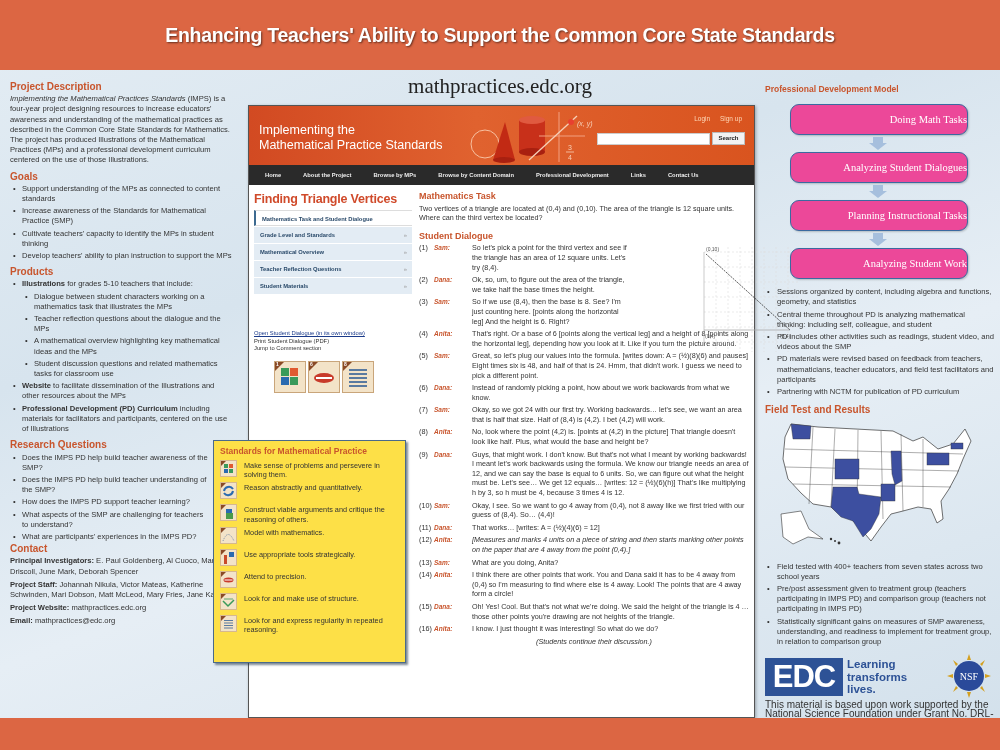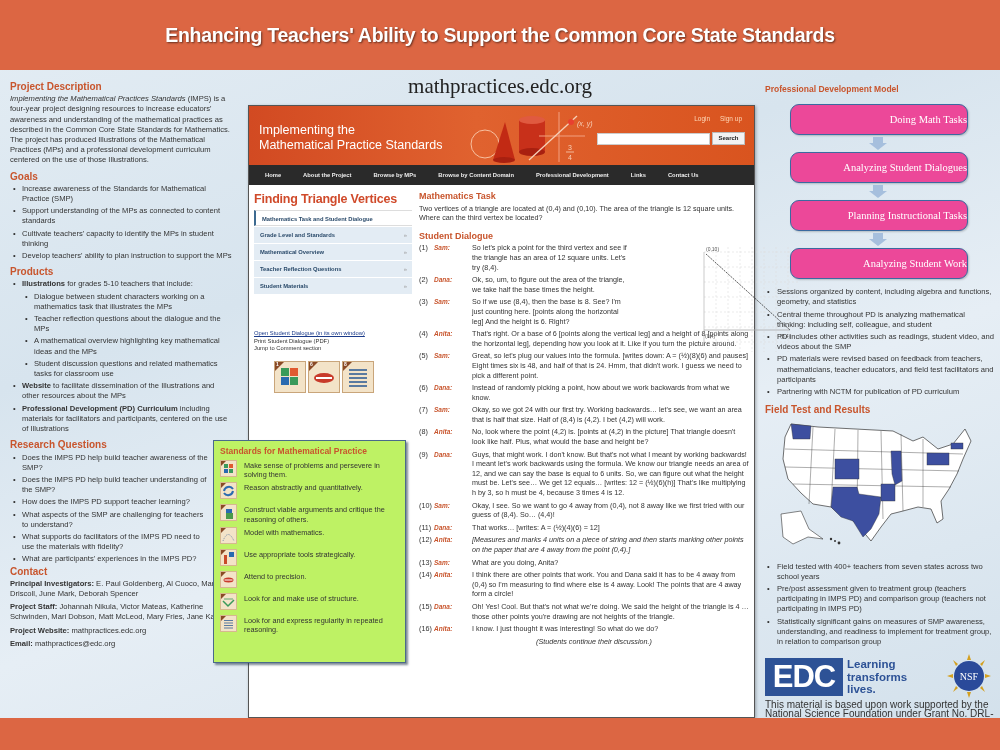--- a/index.html
+++ b/index.html
@@ -75,21 +75,21 @@
   .dlg { display: flex; margin-bottom: 3px; }
   .dlg .n { width: 15px; flex: none; }
   .dlg .who { width: 38px; flex: none; color: #c8552d; font-style: italic; font-weight: bold; font-size: 6.5px; }
   .dlg .txt { flex: 1; }
   .dlg.short .txt { padding-right: 120px; }
   .continue { text-align: center; font-style: italic; margin-left: 20px; }
   .graph { position: absolute; left: 445px; top: 136px; width: 110px; height: 110px; }
   
   .standards-box {
     position: absolute; left: 213px; top: 440px; width: 193px; height: 223px;
-    background: #bef264; border: 1px solid #4a6a8a; box-shadow: 2px 2px 2px rgba(40,60,80,0.6);
+    background: #fde047; border: 1px solid #4a6a8a; box-shadow: 2px 2px 2px rgba(40,60,80,0.6);
     padding: 5px 6px;
   }
   .standards-title { color: #c8552d; font-weight: bold; font-size: 8.5px; margin-bottom: 4px; }
   .std-row { display: flex; align-items: flex-start; margin-bottom: 3px; min-height: 19px; }
   .std-icon { width: 17px; height: 17px; flex: none; background: #f3e3c8; border: 1px solid #d6b88f; position: relative; margin-right: 7px; }
   .std-icon .corner { position: absolute; left: 0; top: 0; border-top: 5px solid #8a4a26; border-right: 5px solid transparent; }
   .std-text { font-size: 7.3px; line-height: 9.2px; color: #333; padding-top: 1px; }
   
   .right-col { position: absolute; left: 765px; top: 84px; width: 230px; font-size: 7.6px; line-height: 10.2px; color: #333; }
   .pd-flow { margin: 10px 0 0 25px; width: 178px; }
@@ -115,22 +115,22 @@
 <div class="header-band">
   <div class="line">Enhancing Teachers' Ability to Support the Common Core State Standards</div>
 </div>
 
 <div class="left-col">
   <div class="sec-title">Project Description</div>
   <p><span class="italic">Implementing the Mathematical Practices Standards</span> <span>(IMPS) is a four-year project designing resources to increase educators' awareness and understanding of the mathematical practices as described in the Common Core State Standards for Mathematics. The project has produced Illustrations of the Mathematical Practices (MPs) and a professional development curriculum centered on the use of those Illustrations.</span></p>
 
   <div class="sec-title">Goals</div>
   <ul>
+    <li>Support understanding of the MPs as connected to content standards</li>
     <li>Increase awareness of the Standards for Mathematical Practice (SMP)</li>
-    <li>Support understanding of the MPs as connected to content standards</li>
     <li>Cultivate teachers' capacity to identify the MPs in student thinking</li>
     <li>Develop teachers' ability to plan instruction to support the MPs</li>
   </ul>
 
   <div class="sec-title">Products</div>
   <ul>
     <li><b>Illustrations</b><span> for grades 5-10 teachers that include:</span></li>
     <li class="sub">Dialogue between student characters working on a mathematics task that illustrates the MPs</li>
     <li class="sub">Teacher reflection questions about the dialogue and the MPs</li>
     <li class="sub">A mathematical overview highlighting key mathematical ideas and the MPs</li>
@@ -138,21 +138,20 @@
     <li><b>Website</b><span> to facilitate dissemination of the Illustrations and other resources about the MPs</span></li>
     <li><b>Professional Development (PD) Curriculum</b><span> including materials for facilitators and participants, centered on the use of Illustrations</span></li>
   </ul>
 
   <div class="sec-title">Research Questions</div>
   <ul style="width:200px">
     <li>Does the IMPS PD help build teacher awareness of the SMP?</li>
     <li>Does the IMPS PD help build teacher understanding of the SMP?</li>
     <li>How does the IMPS PD support teacher learning?</li>
     <li>What aspects of the SMP are challenging for teachers to understand?</li>
-    <li>What supports do facilitators of the IMPS PD need to use the materials with fidelity?</li>
     <li>What are participants' experiences in the IMPS PD?</li>
   </ul>
 
   <div class="sec-title" style="margin-top:0">Contact</div>
   <p><b>Principal Investigators:</b><span> E. Paul Goldenberg, Al Cuoco, Mark Driscoll, June Mark, Deborah Spencer</span></p>
   <p><b>Project Staff:</b><span> Johannah Nikula, Victor Mateas, Katherine Schwinden, Mari Dobson, Matt McLeod, Mary Fries, Jane Kang</span></p>
   <p><b>Project Website:</b><span> mathpractices.edc.org</span></p>
   <p><b>Email:</b><span> mathpractices@edc.org</span></p>
 </div>
 

